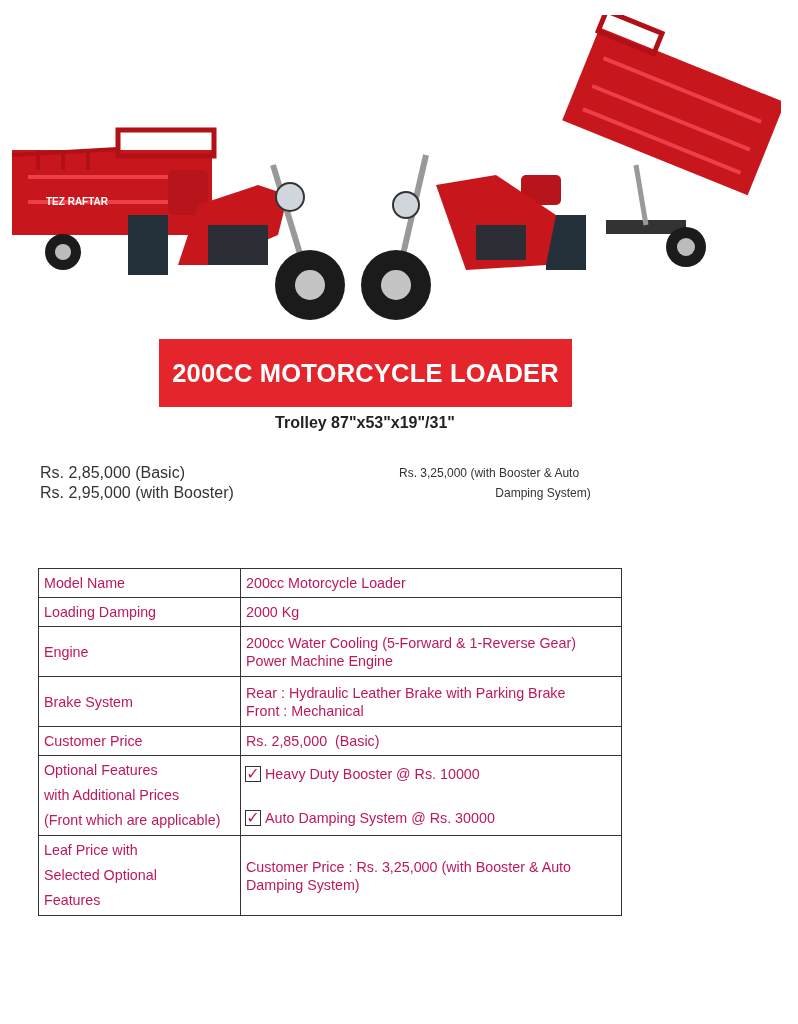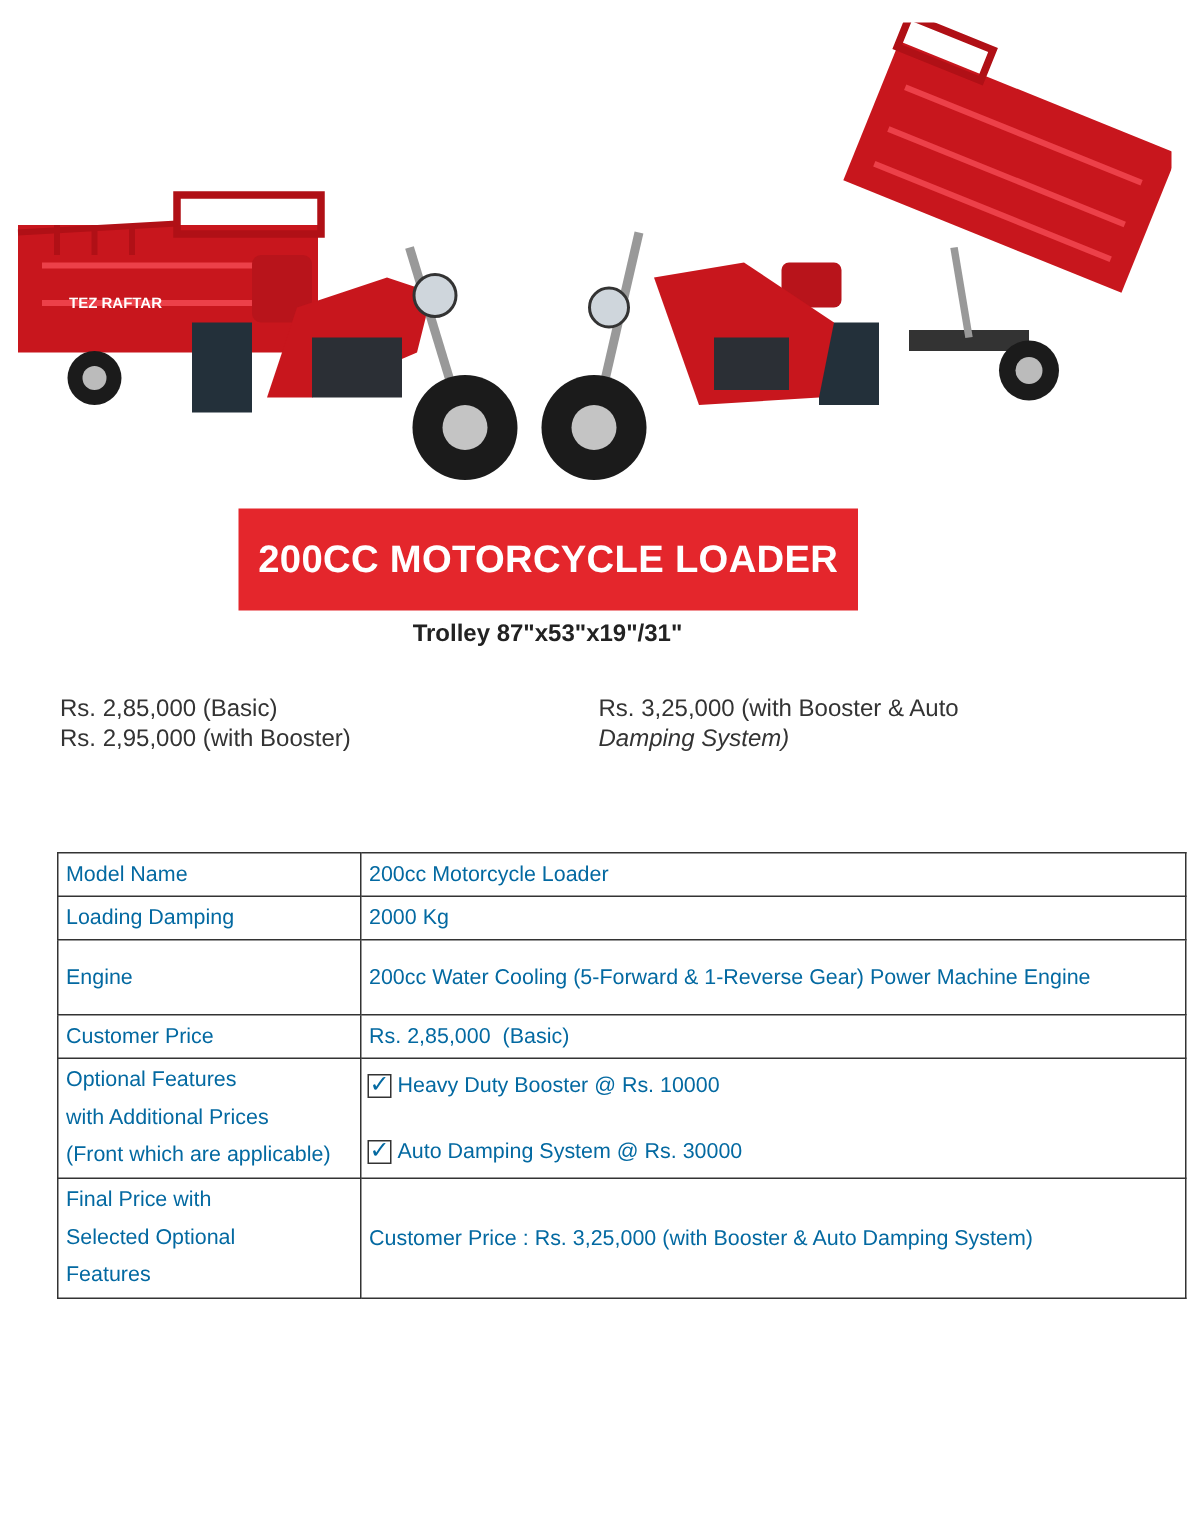--- a/index.html
+++ b/index.html
@@ -3,23 +3,23 @@
 <meta charset="utf-8">
 <style>
   html, body { margin:0; padding:0; background:#ffffff; }
   body { width:798px; height:1024px; position:relative; overflow:hidden; font-family:"Liberation Sans", sans-serif; color:#222; }
   .images { position:absolute; left:0; top:0; width:714px; height:330px; }
   .vehicle { position:absolute; }
   .title-banner { position:absolute; left:159px; top:339px; width:413px; height:68px; background:#e4262c; display:flex; align-items:center; justify-content:center; }
   .title-banner span { color:#fff; font-weight:bold; font-size:25.5px; letter-spacing:0.2px; }
   .subtitle { position:absolute; left:0; width:730px; top:414px; text-align:center; font-weight:bold; font-size:16px; color:#222; }
   .prices-left { position:absolute; left:40px; top:463px; font-size:16px; line-height:20px; color:#333; }
-  .prices-right { position:absolute; left:399px; top:463px; width:288px; font-size:16px; line-height:20px; color:#333; }
-  .prices-right .l2 { text-align:left; display:block;font-style:italic; }
-  table.spec { position:absolute; left:38px; top:568px; width:753px; border-collapse:collapse; font-size:14.3px; color:#0369a1;padding-left:20px; }
+  .prices-right { position:absolute; left:399px; top:463px; width:288px; font-size:12px; line-height:20px; color:#333; }
+  .prices-right .l2 { text-align:center; display:block; }
+  table.spec { position:absolute; left:38px; top:568px; width:584px; border-collapse:collapse; font-size:14.3px; color:#be185d;padding-left:20px; }
   table.spec td { border:1.5px solid #333; padding:2px 5px; vertical-align:middle; line-height:18px; }
   table.spec td.k { width:191px; }
   .opt-row { display:flex; align-items:center; gap:4px; }
   .cb { width:16px; height:16px; border:1.5px solid #333; display:inline-flex; align-items:center; justify-content:center; font-size:16px; line-height:16px; box-sizing:border-box; }
   b { font-weight:normal; }
 </style>
 </head>
 <body>
 
 <div class="images">
@@ -96,20 +96,27 @@
     <td>200cc Motorcycle Loader</td>
   </tr>
   <tr style="height:29px">
     <td class="k">Loading Damping</td>
     <td>2000 Kg</td>
   </tr>
   <tr style="height:50px">
     <td class="k">Engine</td>
     <td>200cc Water Cooling (5-Forward &amp; 1-Reverse Gear) Power Machine Engine</td>
   </tr>
+  <tr style="height:50px">
+    <td class="k">Brake System</td>
+    <td>
+      <div>Rear : Hydraulic Leather Brake with Parking Brake</div>
+      <div>Front : Mechanical</div>
+    </td>
+  </tr>
   <tr style="height:29px">
     <td class="k">Customer Price</td>
     <td>
       <span>Rs.</span>
       <b>2,85,000</b>&nbsp;
       <span>(Basic)</span>
     </td>
   </tr>
   <tr style="height:76px">
     <td class="k" style="line-height:25px">
@@ -123,21 +130,21 @@
         <span>Heavy Duty Booster @ Rs. 10000</span>
       </div>
       <div class="opt-row">
         <span class="cb">✓</span>
         <span>Auto Damping System @ Rs. 30000</span>
       </div>
     </td>
   </tr>
   <tr style="height:78px">
     <td class="k" style="line-height:25px">
-      <div>Final Price with</div>
+      <div>Leaf Price with</div>
       <div>Selected Optional</div>
       <div>Features</div>
     </td>
     <td>
       <span>Customer Price : Rs.</span>
       <b>3,25,000</b>
       <span>(with Booster &amp; Auto Damping System)</span>
     </td>
   </tr>
 </tbody>

